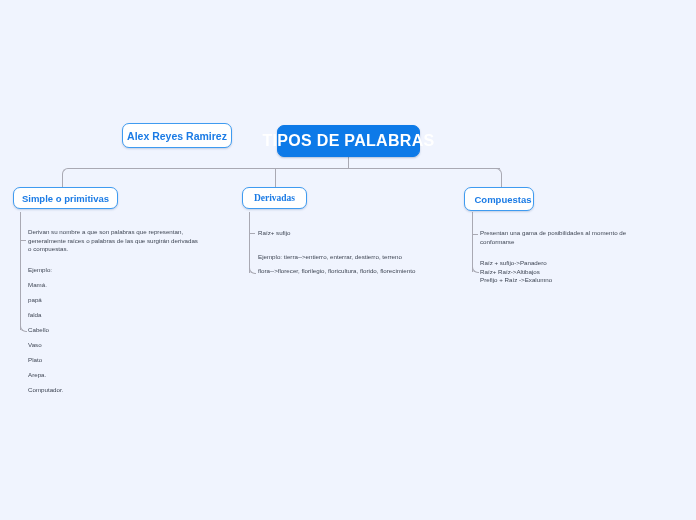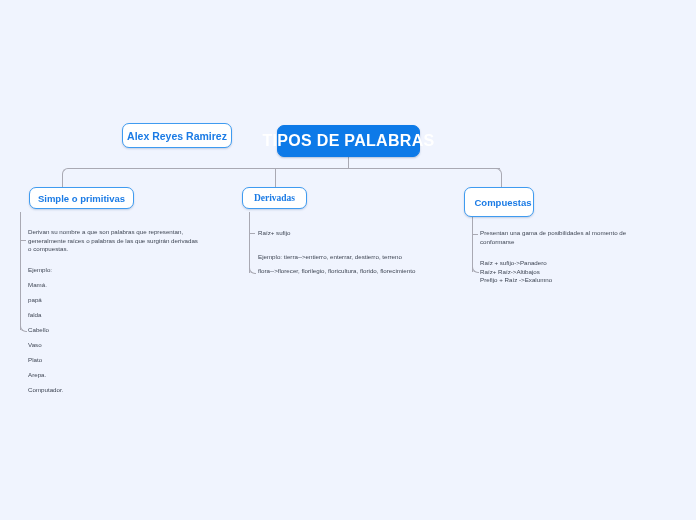--- a/index.html
+++ b/index.html
@@ -130,29 +130,29 @@
   <div class="corner elbow-bl" style="left:472px; top:265px; width:6px; height:7px;"></div>
 
   <div class="node node-outline" style="left:122px; top:123px; width:110px; height:25px;">
     <span>Alex Reyes Ramirez</span>
   </div>
 
   <div class="node node-root" style="left:277px; top:125px; width:143px; height:32px;">
     <span>TIPOS DE PALABRAS</span>
   </div>
 
-  <div class="node node-branch" style="left:29px; top:187px; width:105px; height:22px;">
+  <div class="node node-branch" style="left:13px; top:187px; width:105px; height:22px;">
     <span>Simple o primitivas</span>
   </div>
 
   <div class="node node-branch" style="left:242px; top:187px; width:65px; height:22px;font-family:Liberation Serif, serif;">
     <span>Derivadas</span>
   </div>
 
-  <div class="node node-branch" style="left:464px; top:187px; width:70px; height:30px;padding-left:8px;">
+  <div class="node node-branch" style="left:464px; top:187px; width:70px; height:24px;padding-left:8px;">
     <span>Compuestas</span>
   </div>
 
   <div class="leaf" style="left:28px; top:228px; width:205px;">Derivan su nombre a que son palabras que representan,
 generalmente raíces o palabras de las que surgirán derivadas
 o compuestas.</div>
   <div class="leaf-sm" style="left:28px; top:266px;">Ejemplo:</div>
   <div class="leaf-sm" style="left:28px; top:281px;">Mamá.</div>
   <div class="leaf-sm" style="left:28px; top:296px;">papá</div>
   <div class="leaf-sm" style="left:28px; top:311px;">falda</div>

